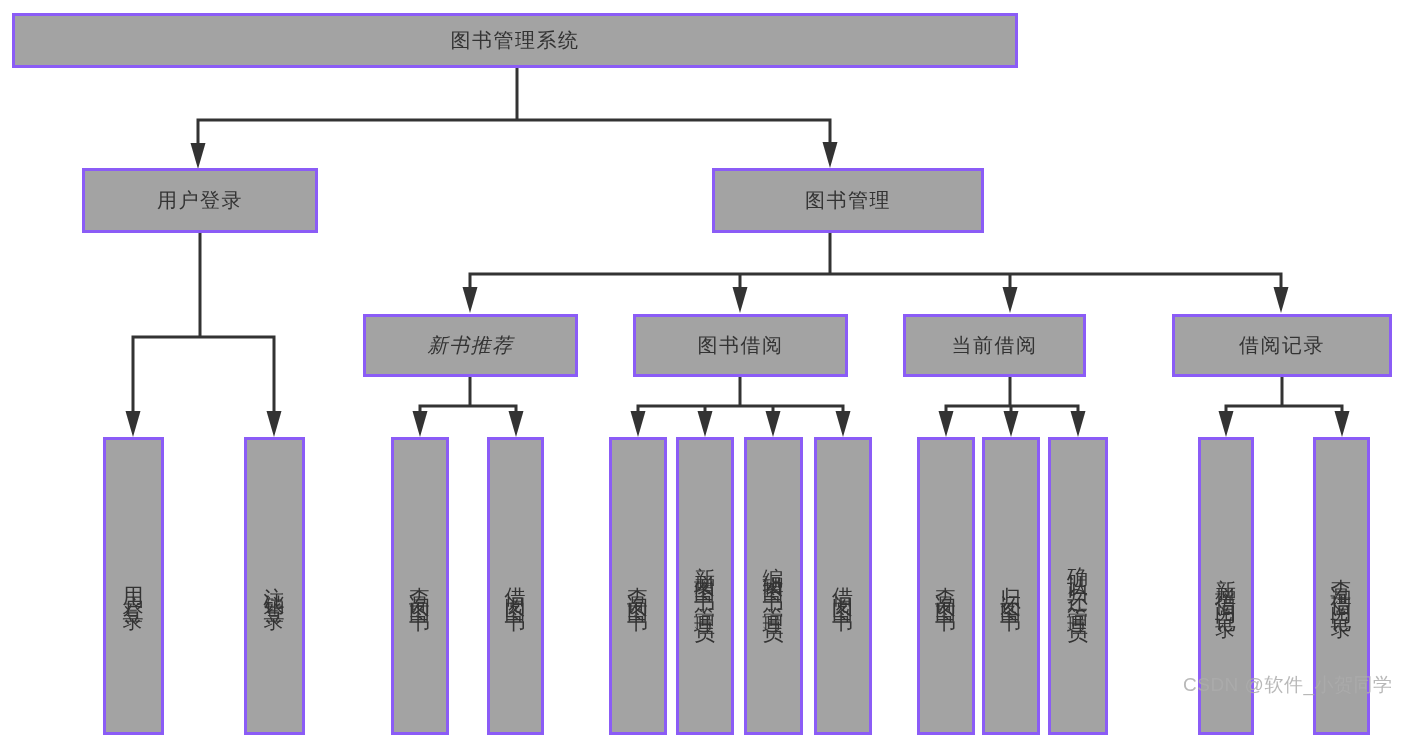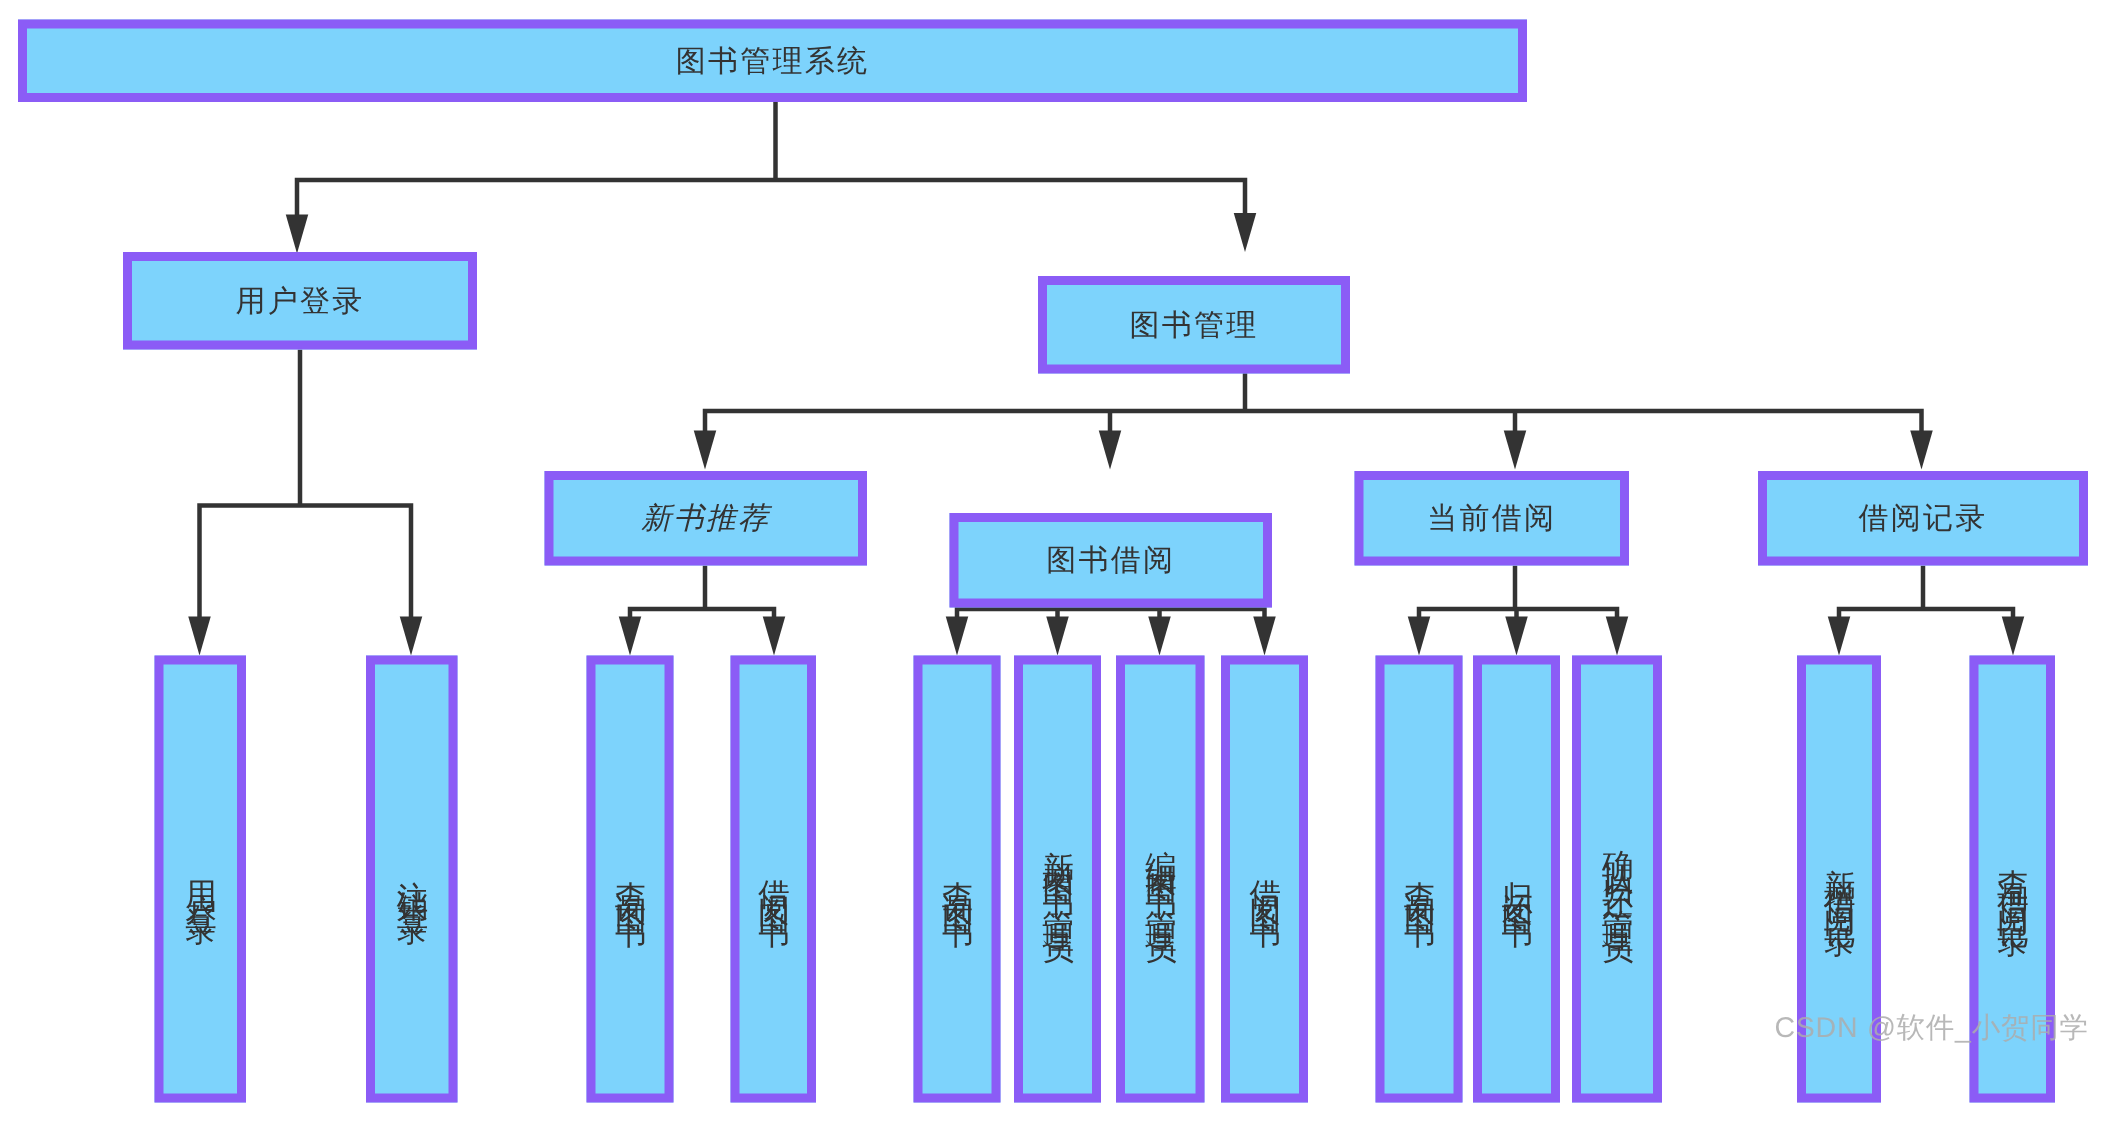--- a/index.html
+++ b/index.html
@@ -8,22 +8,22 @@
     width: 1405px;
     height: 747px;
     background: #ffffff;
     font-family: "Liberation Sans", "DejaVu Sans", sans-serif;
     overflow: hidden;
   }
   #wires { position: absolute; left: 0; top: 0; z-index: 1; }
   .hbox, .vbox {
     position: absolute;
     box-sizing: border-box;
-    background: #7dd3fc;
-    border: 6px solid #8b5cf6;
+    background: #a3a3a3;
+    border: 3px solid #8b5cf6;
     color: #333333;
     display: flex;
     align-items: center;
     justify-content: center;
     z-index: 2;
   }
   .hbox { font-size: 20px; letter-spacing: 1.5px; }
   .vbox {
     top: 437px;
     height: 298px;
@@ -104,24 +104,24 @@
       <polygon points="1070.5,411 1085.5,411 1078,437"></polygon>
 
       <polygon points="1218.5,411 1233.5,411 1226,437"></polygon>
       <polygon points="1334.5,411 1349.5,411 1342,437"></polygon>
     </g>
   </svg>
 
   <div class="hbox" style="left:12px; top:13px; width:1006px; height:55px;">图书管理系统</div>
 
   <div class="hbox" style="left:82px; top:168px; width:236px; height:65px;">用户登录</div>
-  <div class="hbox" style="left:692px; top:168px; width:208px; height:65px;margin-top:16px;">图书管理</div>
+  <div class="hbox" style="left:712px; top:168px; width:272px; height:65px;">图书管理</div>
 
   <div class="hbox" style="left:363px; top:314px; width:215px; height:63px;font-style:italic;">新书推荐</div>
-  <div class="hbox" style="left:633px; top:314px; width:215px; height:63px;margin-top:28px;">图书借阅</div>
+  <div class="hbox" style="left:633px; top:314px; width:215px; height:63px;">图书借阅</div>
   <div class="hbox" style="left:903px; top:314px; width:183px; height:63px;">当前借阅</div>
   <div class="hbox" style="left:1172px; top:314px; width:220px; height:63px;">借阅记录</div>
 
   <div class="vbox" style="left:103px; width:61px;">用户登录</div>
   <div class="vbox" style="left:244px; width:61px;">注销登录</div>
 
   <div class="vbox" style="left:391px; width:58px;">查询图书</div>
   <div class="vbox" style="left:487px; width:57px;">借阅图书</div>
 
   <div class="vbox" style="left:609px; width:58px;">查询图书</div>

